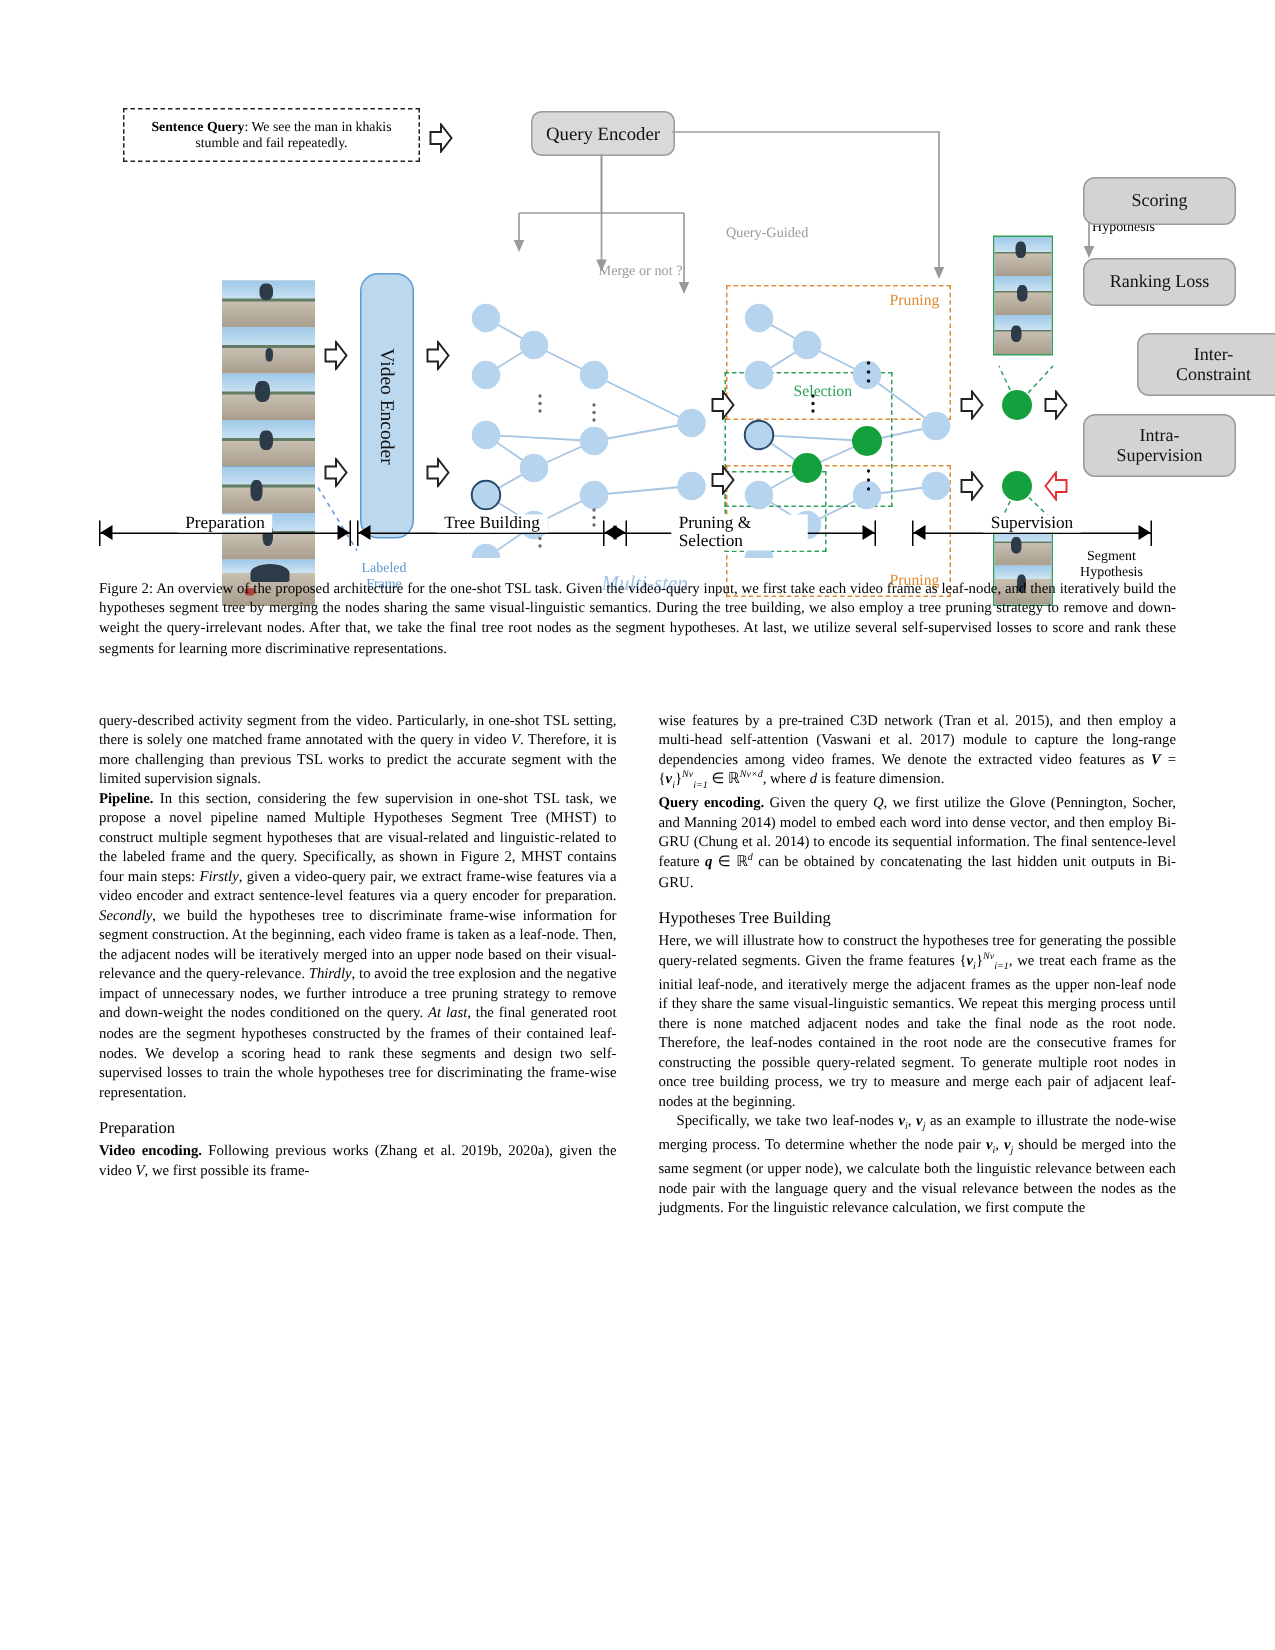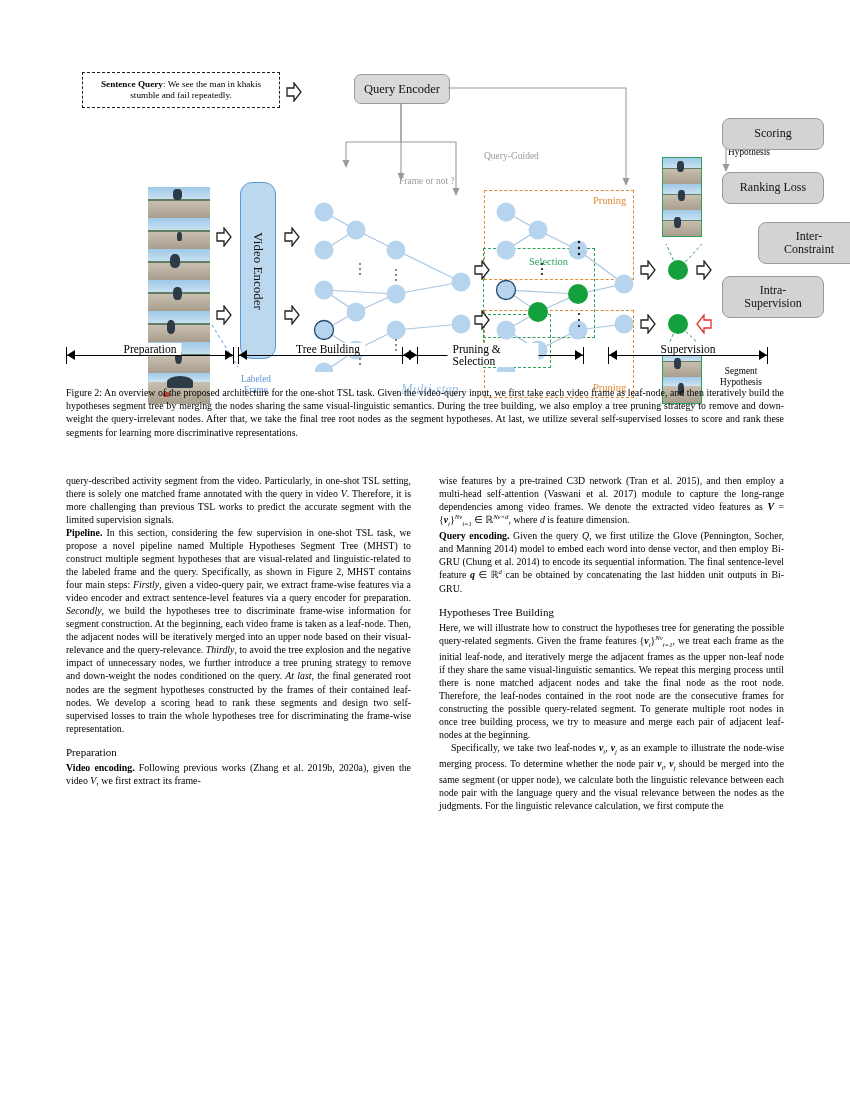--- a/index.html
+++ b/index.html
@@ -222,21 +222,21 @@
       <path d="M718 86 V104" stroke="#9a9a9a" stroke-width="1.1" fill="none" transform="translate(-58,0)"></path>
       <polygon points="660,110 656.5,102 663.5,102" fill="#9a9a9a"></polygon>
     </svg>
 
     <div style="position:absolute;left:418px;top:128px;width:148px;height:88px;border:1.4px dashed #e08a33;"></div>
     <div style="position:absolute;left:418px;top:248px;width:148px;height:86px;border:1.4px dashed #e08a33;"></div>
     <div style="position:absolute;left:417px;top:186px;width:110px;height:88px;border:1.4px dashed #2ea05a;"></div>
     <div style="position:absolute;left:417px;top:252px;width:66px;height:52px;border:1.4px dashed #2ea05a;"></div>
 
     <div class="lbl-query-guided">Query-Guided</div>
-    <div class="lbl-merge">Frame or not ?</div>
+    <div class="lbl-merge">Merge or not ?</div>
     <div class="lbl-multistep">Multi-step</div>
     <div class="lbl-labeled-frame">Labeled Frame</div>
     <div class="lbl-selection">Selection</div>
     <div class="lbl-pruning-1">Pruning</div>
     <div class="lbl-pruning-2">Pruning</div>
     <div class="lbl-seg-hyp-top">Segment Hypothesis</div>
     <div class="lbl-seg-hyp-bot">Segment Hypothesis</div>
 
     <div class="frame-strip">
       <div class="frame">
@@ -499,21 +499,21 @@
   <div class="caption">Figure 2: An overview of the proposed architecture for the one-shot TSL task. Given the video-query input, we first take each video frame as leaf-node, and then iteratively build the hypotheses segment tree by merging the nodes sharing the same visual-linguistic semantics. During the tree building, we also employ a tree pruning strategy to remove and down-weight the query-irrelevant nodes. After that, we take the final tree root nodes as the segment hypotheses. At last, we utilize several self-supervised losses to score and rank these segments for learning more discriminative representations.</div>
 
   <div class="cols">
 
     <div class="col left">
       <p><span>query-described activity segment from the video. Particularly, in one-shot TSL setting, there is solely one matched frame annotated with the query in video </span><span class="mathi">V</span><span>. Therefore, it is more challenging than previous TSL works to predict the accurate segment with the limited supervision signals.</span></p>
 
       <p><span class="lead">Pipeline.</span><span> In this section, considering the few supervision in one-shot TSL task, we propose a novel pipeline named Multiple Hypotheses Segment Tree (MHST) to construct multiple segment hypotheses that are visual-related and linguistic-related to the labeled frame and the query. Specifically, as shown in Figure 2, MHST contains four main steps: </span><span class="it">Firstly</span><span>, given a video-query pair, we extract frame-wise features via a video encoder and extract sentence-level features via a query encoder for preparation. </span><span class="it">Secondly</span><span>, we build the hypotheses tree to discriminate frame-wise information for segment construction. At the beginning, each video frame is taken as a leaf-node. Then, the adjacent nodes will be iteratively merged into an upper node based on their visual-relevance and the query-relevance. </span><span class="it">Thirdly</span><span>, to avoid the tree explosion and the negative impact of unnecessary nodes, we further introduce a tree pruning strategy to remove and down-weight the nodes conditioned on the query. </span><span class="it">At last</span><span>, the final generated root nodes are the segment hypotheses constructed by the frames of their contained leaf-nodes. We develop a scoring head to rank these segments and design two self-supervised losses to train the whole hypotheses tree for discriminating the frame-wise representation.</span></p>
 
       <h3>Preparation</h3>
-      <p><span class="lead">Video encoding.</span><span> Following previous works (Zhang et al. 2019b, 2020a), given the video </span><span class="mathi">V</span><span>, we first extract its frame-</span></p>
+      <p><span class="lead">Video encoding.</span><span> Following previous works (Zhang et al. 2019b, 2020a), given the video </span><span class="mathi">V</span><span>, we first possible its frame-</span></p>
     </div>
 
     <div class="col right">
       <p><span>wise features by a pre-trained C3D network (Tran et al. 2015), and then employ a multi-head self-attention (Vaswani et al. 2017) module to capture the long-range dependencies among video frames. We denote the extracted video features as </span><span class="mathv">V</span><span> = {</span><span class="mathv">v</span><sub class="mathi">i</sub><span>}</span><sup class="mathi">Nv</sup><sub class="mathi">i=1</sub><span> ∈ ℝ</span><sup class="mathi">Nv×d</sup><span>, where </span><span class="mathi">d</span><span> is feature dimension.</span></p>
 
       <p><span class="lead">Query encoding.</span><span> Given the query </span><span class="mathi">Q</span><span>, we first utilize the Glove (Pennington, Socher, and Manning 2014) model to embed each word into dense vector, and then employ Bi-GRU (Chung et al. 2014) to encode its sequential information. The final sentence-level feature </span><span class="mathv">q</span><span> ∈ ℝ</span><sup class="mathi">d</sup><span> can be obtained by concatenating the last hidden unit outputs in Bi-GRU.</span></p>
 
       <h3>Hypotheses Tree Building</h3>
 
       <p><span>Here, we will illustrate how to construct the hypotheses tree for generating the possible query-related segments. Given the frame features {</span><span class="mathv">v</span><sub class="mathi">i</sub><span>}</span><sup class="mathi">Nv</sup><sub class="mathi">i=1</sub><span>, we treat each frame as the initial leaf-node, and iteratively merge the adjacent frames as the upper non-leaf node if they share the same visual-linguistic semantics. We repeat this merging process until there is none matched adjacent nodes and take the final node as the root node. Therefore, the leaf-nodes contained in the root node are the consecutive frames for constructing the possible query-related segment. To generate multiple root nodes in once tree building process, we try to measure and merge each pair of adjacent leaf-nodes at the beginning.</span></p>

